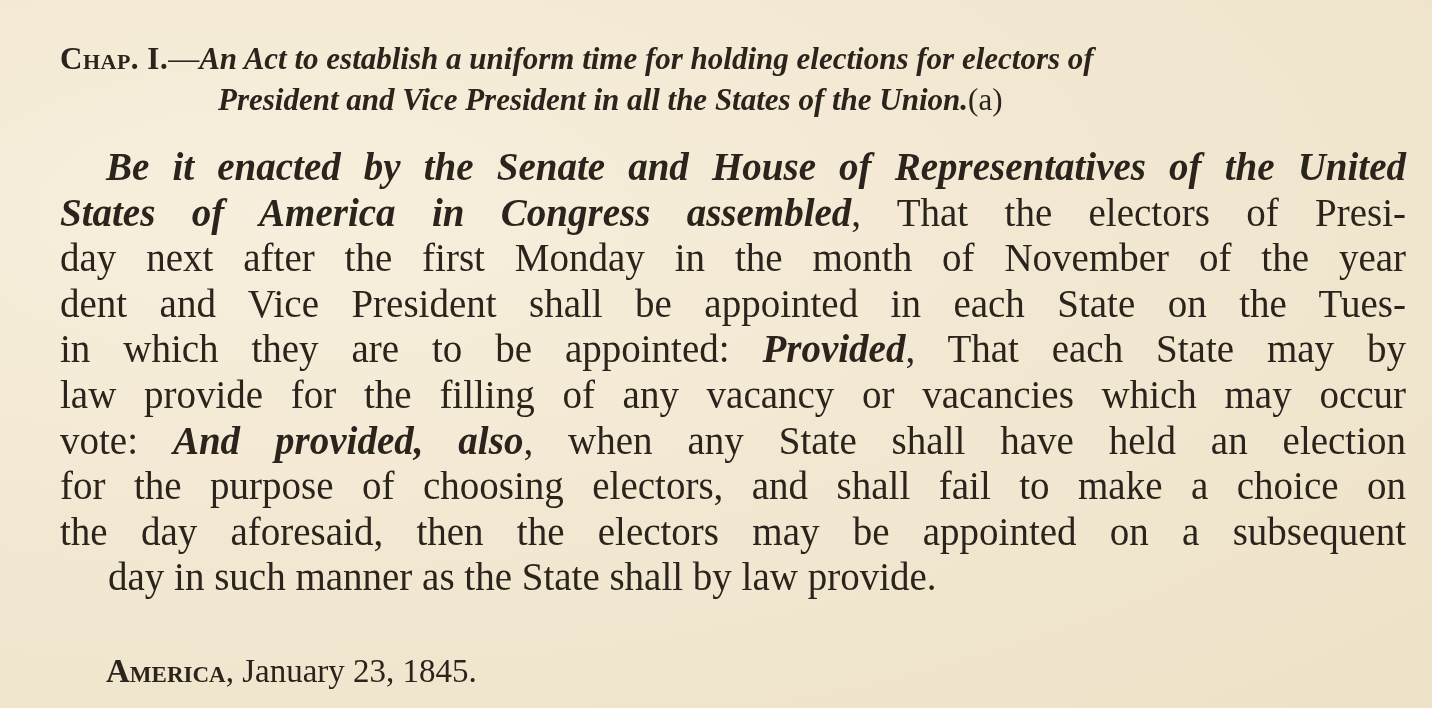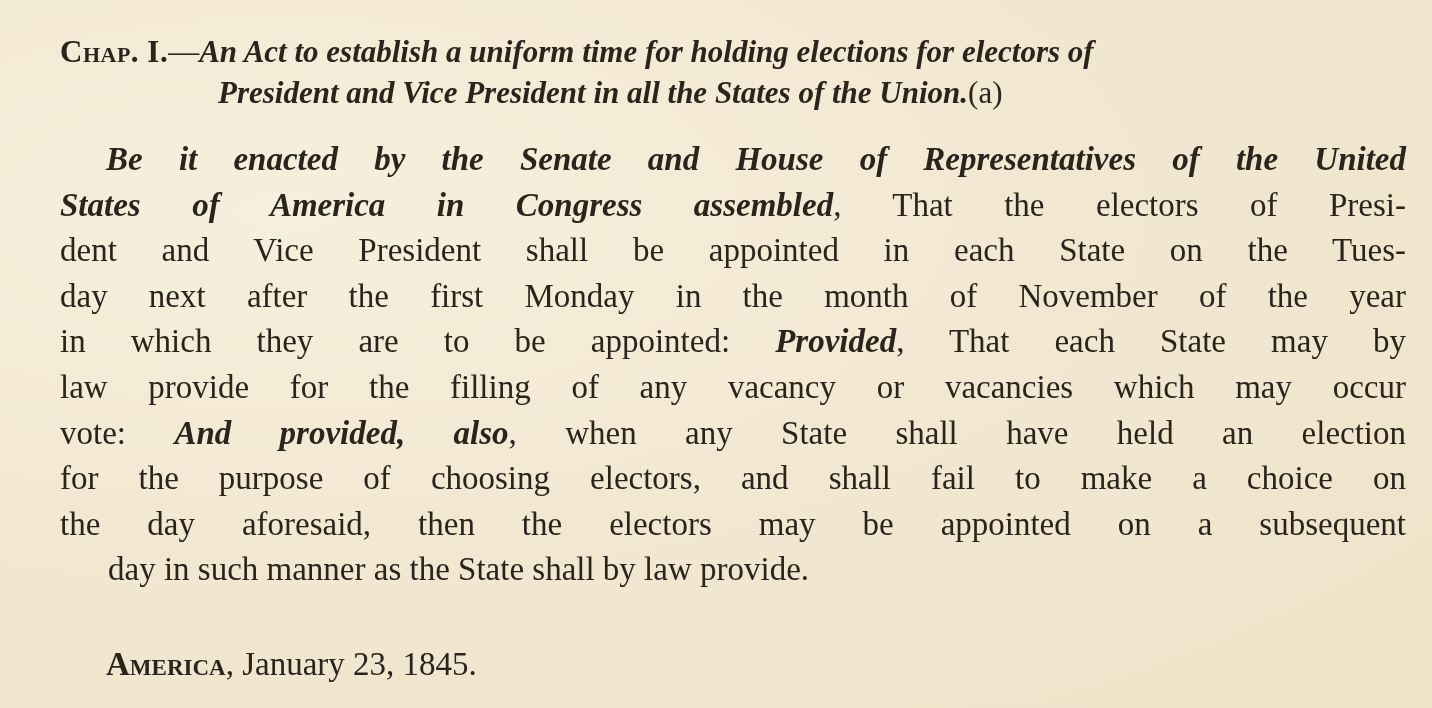--- a/index.html
+++ b/index.html
@@ -4,26 +4,26 @@
 <style>
   html, body { margin: 0; padding: 0; }
   body {
     width: 1432px; height: 708px; overflow: hidden;
     background: #f4ead6;
     background-image: radial-gradient(ellipse at 20% 30%, #f7efdd 0%, #f1e6cf 60%, #eee2c8 100%);
     font-family: "Liberation Serif", "DejaVu Serif", serif;
     color: #2a241c;
     position: relative;
   }
-  .page { position: absolute; left: 0; top: 9px; width: 1432px; height: 643px; }
+  .page { position: absolute; left: 0; top: 16px; width: 1432px; height: 643px; }
   .heading { position: absolute; left: 60px; top: 22px; width: 1340px; font-size: 31px; line-height: 41px; }
   .heading .chap { font-weight: bold; font-variant: small-caps; letter-spacing: 0.5px; }
   .heading .title { font-style: italic; font-weight: bold; }
   .heading .line2 { padding-left: 158px; }
-  .body { position: absolute; left: 60px; top: 128px; width: 1346px; font-size: 33px; line-height: 45.6px; }
+  .body { position: absolute; left: 60px; top: 128px; width: 1346px; font-size: 39px; line-height: 45.6px; }
   .bl { display: block; text-align: justify; text-align-last: justify; white-space: nowrap; height: 45.6px; overflow: visible; }
   .bl.last { text-align-last: left; margin-left: 48px; }
   .bl.indent { padding-left: 46px; }
   .it { font-style: italic; font-weight: bold; }
   .approved { position: absolute; left: 106px; top: 633px; font-size: 33px; line-height: 45px; }
   .approved .sc { font-variant: small-caps; font-weight: bold; }
   .rule { position: absolute; left: 663px; top: 703px; width: 137px; height: 5px; background: #2a241c; }
 </style>
 </head>
 <body>
@@ -34,22 +34,22 @@
       <span class="chap">Chap. I.</span><span>—</span><span class="title">An Act to establish a uniform time for holding elections for electors of</span>
     </div>
     <div class="line2">
       <span class="title">President and Vice President in all the States of the Union.</span><span>(a)</span>
     </div>
   </div>
 
   <div class="body" id="body">
       <span class="bl indent"><span class="it">Be it enacted by the Senate and House of Representatives of the United</span></span>
       <span class="bl"><span class="it">States of America in Congress assembled</span><span>, That the electors of Presi-</span></span>
+      <span class="bl"><span>day next after the first Monday in the month of November of the year</span></span>
       <span class="bl"><span>dent and Vice President shall be appointed in each State on the Tues-</span></span>
-      <span class="bl"><span>day next after the first Monday in the month of November of the year</span></span>
       <span class="bl"><span>in which they are to be appointed: </span><span class="it">Provided</span><span>, That each State may by</span></span>
       <span class="bl"><span>law provide for the filling of any vacancy or vacancies which may occur</span></span>
       <span class="bl"><span>vote: </span><span class="it">And provided, also</span><span>, when any State shall have held an election</span></span>
       <span class="bl"><span>for the purpose of choosing electors, and shall fail to make a choice on</span></span>
       <span class="bl"><span>the day aforesaid, then the electors may be appointed on a subsequent</span></span>
       <span class="bl last"><span>day in such manner as the State shall by law provide.</span></span>
     </div>
 
   <div class="approved">
     <span class="sc">America</span><span>, January 23, 1845.</span>

